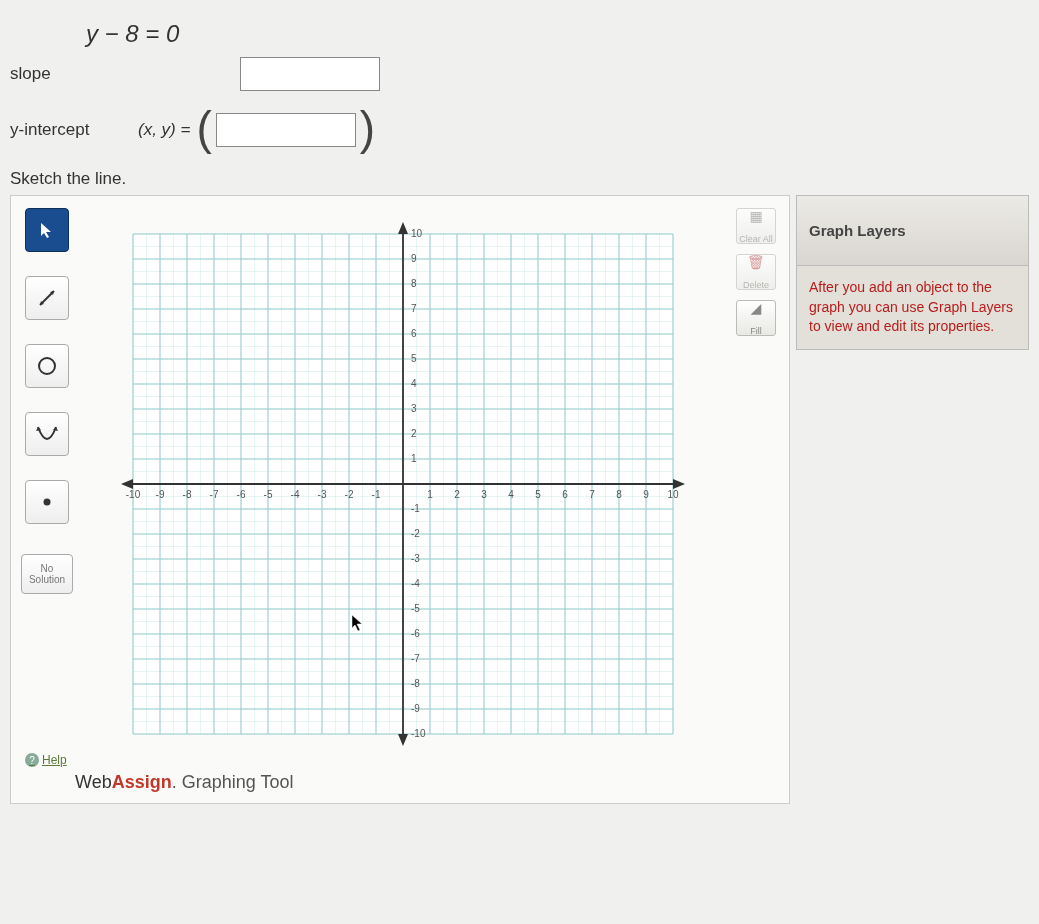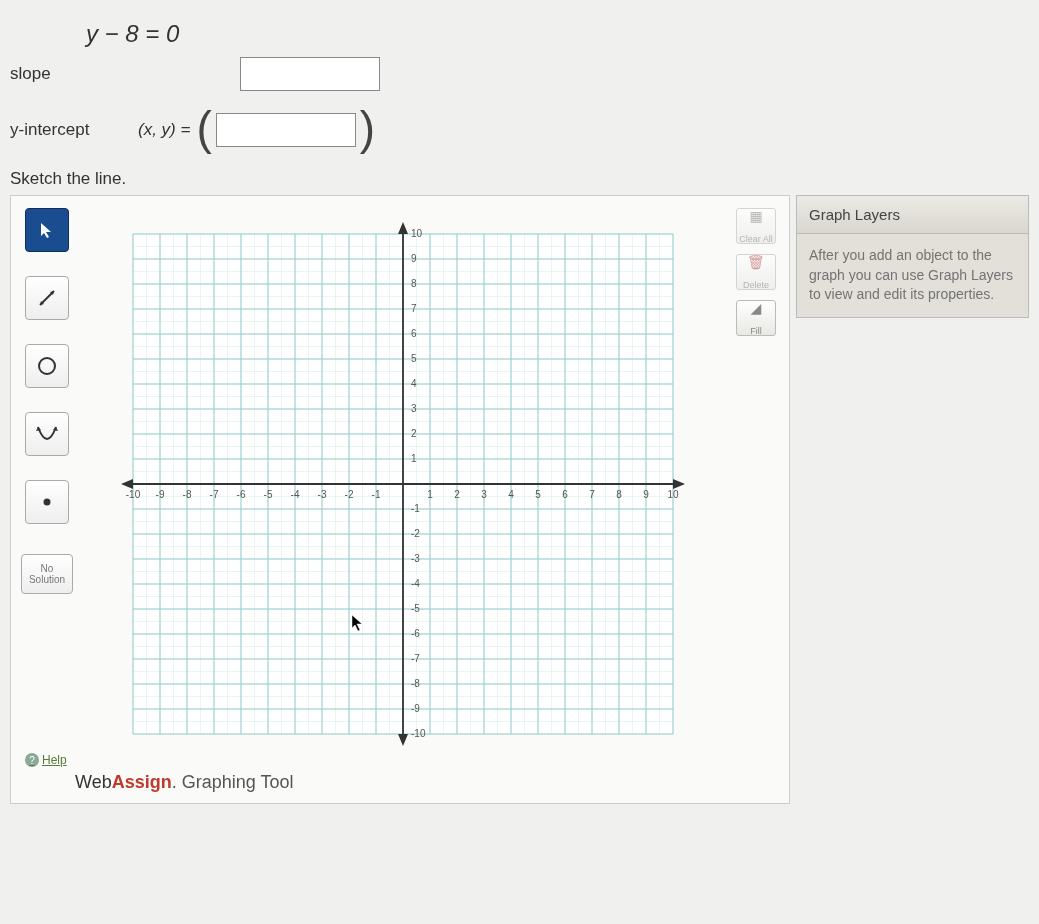--- a/index.html
+++ b/index.html
@@ -150,32 +150,32 @@
   }
   .footer-brand .wa { color: #333; }
   .footer-brand .assign { color: #c0392b; font-weight: bold; }
   .layers-panel {
     flex: 1;
     margin-left: 6px;
   }
   .layers-header {
     background: linear-gradient(#eceae4,#d8d6cf);
     border: 1px solid #bbb;
-    padding: 10px 12px;
+    padding: 26px 12px;
     font-size: 15px;
-    font-weight: normal;
+    font-weight: bold;
     color: #444;
   }
   .layers-body {
     background: #e2e0d8;
     border: 1px solid #bbb;
     border-top: none;
     padding: 12px;
     font-size: 14px;
-    color: #737373;
+    color: #b91c1c;
     line-height: 1.4;
   }
   .small-btn {
     width: 40px;
     height: 36px;
     background: linear-gradient(#fff,#e8e8e4);
     border: 1px solid #bbb;
     border-radius: 3px;
     display: flex;
     flex-direction: column;

